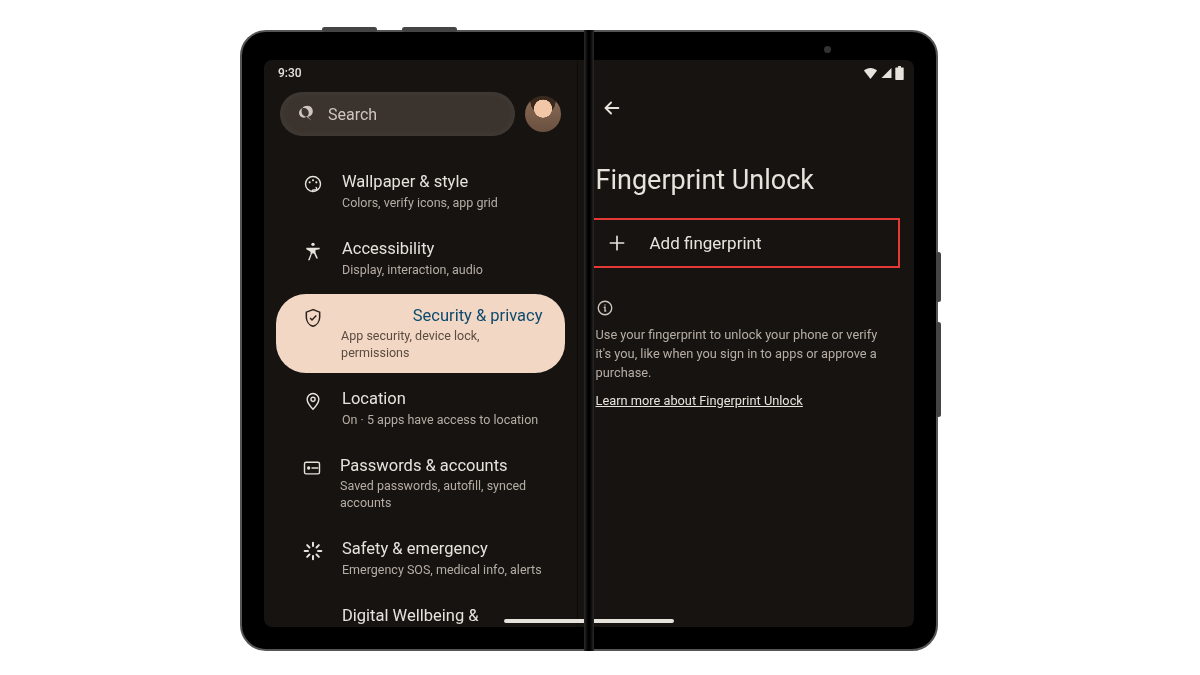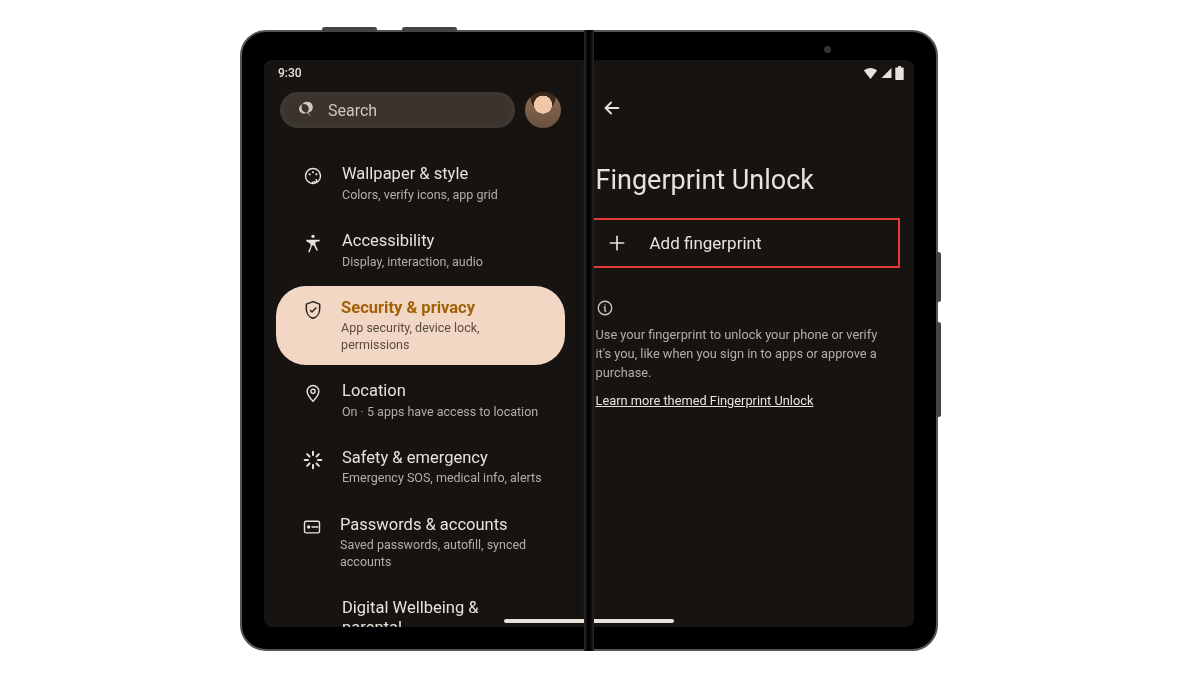--- a/index.html
+++ b/index.html
@@ -37,41 +37,41 @@
     position:absolute;left:0;right:0;top:0;height:28px;font-size:12px;color:#e8e2dc;
     z-index:3;
   }
   .status .clock{position:absolute;left:14px;top:6px;font-weight:500;}
   .status .icons{position:absolute;right:10px;top:6px;display:flex;gap:2px;align-items:center;}
 
   
   .pane-left{flex:1;display:flex;flex-direction:column;padding:32px 0 0 0;min-width:0;position:relative;}
   .search-row{display:flex;align-items:center;padding:0 16px 20px 16px;gap:10px;}
   .search{
-    flex:1;height:36px;border-radius:26px;background:#3a332e;display:flex;align-items:center;
+    flex:1;height:44px;border-radius:26px;background:#3a332e;display:flex;align-items:center;
     padding:0 16px;gap:14px;color:#cfc6be;font-size:16px;box-shadow:0 0 8px rgba(255,255,255,.06) inset;
   }
   .avatar{
     width:36px;height:36px;border-radius:50%;flex:none;
     background:
       radial-gradient(circle at 50% 35%,#f2c7a7 0 30%,transparent 31%),
       radial-gradient(circle at 50% 15%,#3a2a1e 0 35%,transparent 36%),
       linear-gradient(#8a6d56,#6a5040);
   }
   .list{overflow:hidden;flex:1;}
   .item{
     display:flex;align-items:flex-start;gap:18px;padding:12px 22px 12px 26px;
     border-radius:30px;margin:4px 12px;
   }
   .item .glyph{width:22px;display:flex;justify-content:center;padding-top:2px;color:#e8e2dc;}
   .item .txt{min-width:0;}
   .item .title{font-size:16.5px;color:#e8e2dc;line-height:1.25;}
   .item .sub{font-size:12.5px;color:#b6ada5;line-height:1.3;margin-top:2px;}
   .item.selected{background:#f2d7c5;}
-  .item.selected .title{color:#a16207;font-weight:700;}
+  .item.selected .title{color:#0c4a6e;font-weight:400;text-align:right;}
   .item.selected .sub{color:#5a4b3f;}
   .item.selected .glyph{color:#2a211a;}
 
   
   .pane-right{flex:1;display:flex;flex-direction:column;padding:28px 12px 12px 12px;border-left:1px solid rgba(0,0,0,.4);}
   .back{width:40px;height:40px;display:flex;align-items:center;justify-content:center;cursor:pointer;margin-left:2px;}
   .headline{font-size:27px;font-weight:400;color:#e8e2dc;margin:36px 0 22px 6px;}
   .add{
     display:flex;align-items:center;gap:22px;padding:12px 14px;border:2px solid #e53935;
     margin:0 2px 23px 0;color:#e8e2dc;font-size:17px;
@@ -175,41 +175,41 @@
               </svg>
           </span>
           <div class="txt">
             <div class="title">Location</div>
             <div class="sub">On · 5 apps have access to location</div>
           </div>
         </div>
 
         <div class="item">
           <span class="glyph">
-            <svg width="20" height="20" viewBox="0 0 24 24" fill="currentColor">
-                <path d="M12 2v4m0 12v4M2 12h4m12 0h4M5 5l2.8 2.8M16.2 16.2 19 19M5 19l2.8-2.8M16.2 7.8 19 5" stroke="currentColor" stroke-width="2.4" stroke-linecap="round" fill="none"></path>
-              </svg>
-          </span>
-          <div class="txt">
-            <div class="title">Safety &amp; emergency</div>
-            <div class="sub">Emergency SOS, medical info, alerts</div>
-          </div>
-        </div>
-
-        <div class="item">
-          <span class="glyph">
             <svg width="20" height="20" viewBox="0 0 24 24" fill="none" stroke="currentColor" stroke-width="1.7">
                 <rect x="3" y="5" width="18" height="14" rx="2"></rect>
                 <circle cx="8" cy="12" r="2" fill="currentColor" stroke="none"></circle>
                 <path d="M12 12h7" stroke-linecap="round"></path>
               </svg>
           </span>
           <div class="txt">
             <div class="title">Passwords &amp; accounts</div>
             <div class="sub">Saved passwords, autofill, synced accounts</div>
+          </div>
+        </div>
+
+        <div class="item">
+          <span class="glyph">
+            <svg width="20" height="20" viewBox="0 0 24 24" fill="currentColor">
+                <path d="M12 2v4m0 12v4M2 12h4m12 0h4M5 5l2.8 2.8M16.2 16.2 19 19M5 19l2.8-2.8M16.2 7.8 19 5" stroke="currentColor" stroke-width="2.4" stroke-linecap="round" fill="none"></path>
+              </svg>
+          </span>
+          <div class="txt">
+            <div class="title">Safety &amp; emergency</div>
+            <div class="sub">Emergency SOS, medical info, alerts</div>
           </div>
         </div>
 
         <div class="item" style="margin-bottom:-20px;">
           <span class="glyph"></span>
           <div class="txt">
             <div class="title">Digital Wellbeing &amp; parental</div>
           </div>
         </div>
 
@@ -238,19 +238,19 @@
 
       <span class="info-icon">
         <svg width="18" height="18" viewBox="0 0 24 24" fill="none" stroke="currentColor" stroke-width="1.8">
             <circle cx="12" cy="12" r="9"></circle>
             <path d="M12 8h.01M11 11h1v5h1" stroke-linecap="round"></path>
           </svg>
       </span>
 
       <div class="info-text">Use your fingerprint to unlock your phone or verify it's you, like when you sign in to apps or approve a purchase.</div>
 
-      <a class="learn">Learn more themed Fingerprint Unlock</a>
+      <a class="learn">Learn more about Fingerprint Unlock</a>
 
     </div>
 
     <div class="navbar"></div>
   </div>
 </div>
 
 </body></html>

